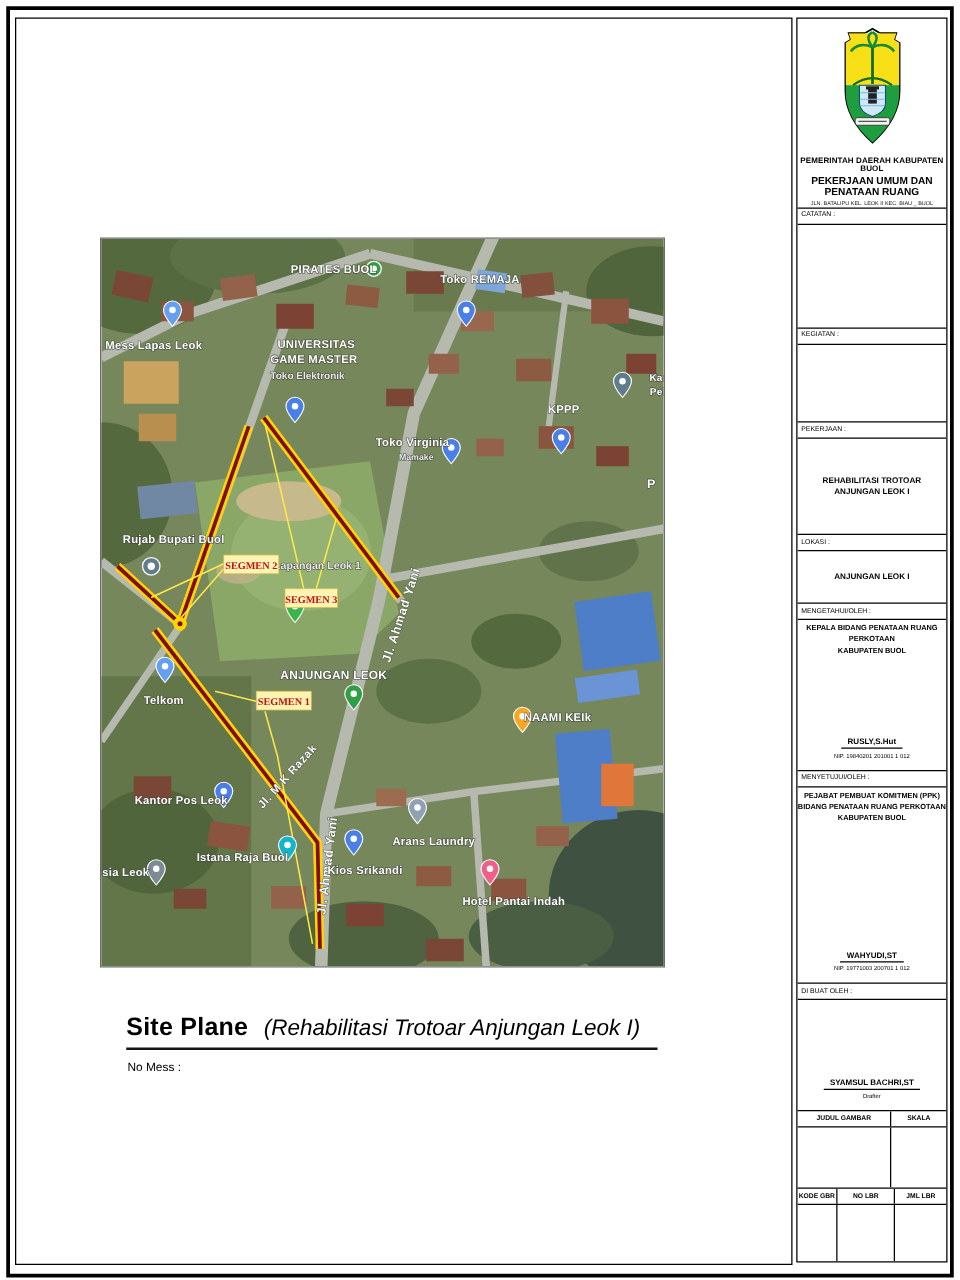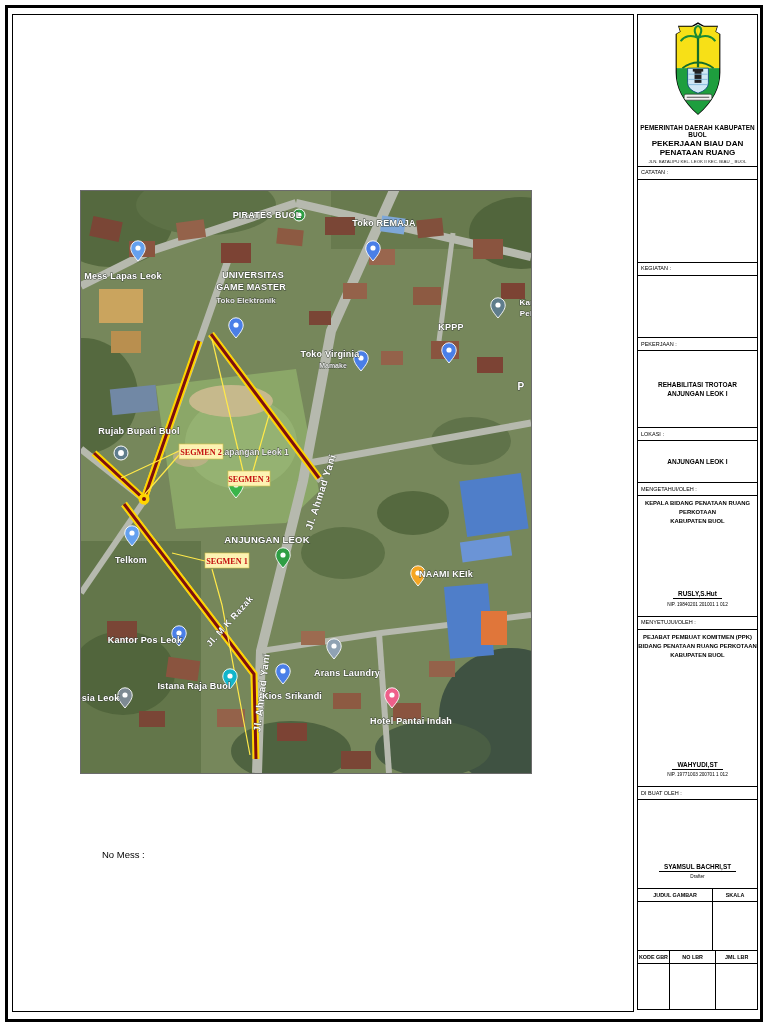--- a/index.html
+++ b/index.html
@@ -254,20 +254,24 @@
             <rect x="124" y="362" width="44" height="15" fill="#fdf3b3" stroke="#d8c24a" stroke-width="0.6"></rect>
             <text x="146" y="373" text-anchor="middle" font-size="8.2" class="segtxt">SEGMEN 1</text>
             <rect x="98" y="253" width="44" height="15" fill="#fdf3b3" stroke="#d8c24a" stroke-width="0.6"></rect>
             <text x="120" y="264" text-anchor="middle" font-size="8.2" class="segtxt">SEGMEN 2</text>
             <rect x="147" y="280" width="42" height="15" fill="#fdf3b3" stroke="#d8c24a" stroke-width="0.6"></rect>
             <text x="168" y="291" text-anchor="middle" font-size="8.2" class="segtxt">SEGMEN 3</text>
           </g>
       </svg>
     </div>
 
+    <div class="caption" style="left:88px;top:796px;">
+      <span class="cap-bold">Site Plane</span>
+      <span class="cap-italic">(Rehabilitasi Trotoar Anjungan Leok I)</span>
+    </div>
     <div class="noscale" style="left:89px;top:834px;">No Mess :</div>
   </div>
 
   <div class="tb">
 
     <div class="sec tb-head" style="height:152px;">
       <div style="margin-top:5px;">
         <svg width="52" height="98" viewBox="0 0 60 112">
           <path d="M30,3 L37,7 L52,7 L50,13 L55,16 L55,60 Q55,86 30,108 Q5,86 5,60 L5,16 L10,13 L8,7 L23,7 Z" fill="#ffffff" stroke="#000" stroke-width="1.6"></path>
           <clipPath id="shieldclip">
@@ -282,21 +286,21 @@
             <path d="M18,55 L18,72 Q18,80 30,84 Q42,80 42,72 L42,55 Z" fill="#cfe8f5" stroke="#0d4f7a" stroke-width="1"></path>
             <rect x="26" y="58" width="8" height="14" fill="#222"></rect>
             <rect x="24" y="56" width="12" height="3" fill="#222"></rect>
             <path d="M19,62 L41,62 M19,68 L41,68 M19,74 L41,74" stroke="#7fb6d9" stroke-width="1"></path>
             <rect x="14" y="85" width="32" height="7" rx="2" fill="#f2f2f2" stroke="#333" stroke-width=".8"></rect>
             <path d="M17,88.5 L43,88.5" stroke="#555" stroke-width="1.2"></path>
           </g>
         </svg>
       </div>
       <div class="agency1">PEMERINTAH DAERAH KABUPATEN BUOL</div>
-      <div class="agency2">PEKERJAAN BIAU DAN PENATAAN RUANG</div>
+      <div class="agency2">PEKERJAAN UMUM DAN PENATAAN RUANG</div>
       <div class="agency3">JLN. BATALIPU KEL. LEOK II KEC. BIAU _ BUOL</div>
     </div>
 
     <div class="sec" style="height:96px;">
       <div class="lab">CATATAN :</div>
       <div class="con"></div>
     </div>
 
     <div class="sec" style="height:76px;">
       <div class="lab">KEGIATAN :</div>

